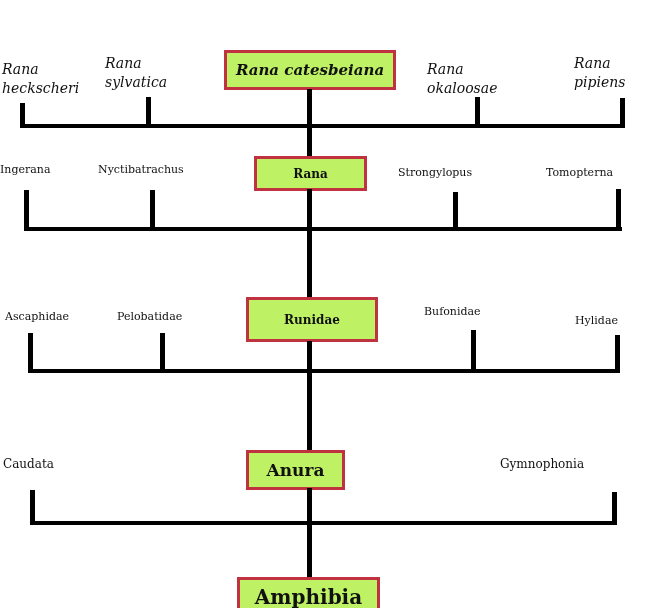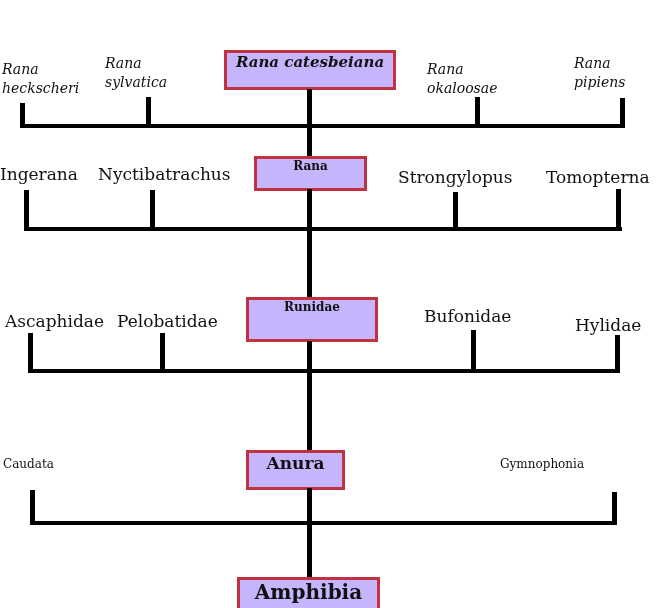--- a/index.html
+++ b/index.html
@@ -14,33 +14,33 @@
   }
   .lbl {
     position: absolute;
     font-weight: normal;
     line-height: 1.35;
     white-space: nowrap;
   }
   .lbl.wrap { white-space: normal; }
   .italic { font-style: italic; }
   .f14 { font-size: 14px; }
-  .f16 { font-size: 17px; }
+  .f16 { font-size: 11px; }
   .f18 { font-size: 12px; }
   .hline, .vline {
     position: absolute;
     background: var(--line, #000000);
   }
   .box {
     position: absolute;
     box-sizing: border-box;
     border: 3px solid var(--box-border, #c03240);
-    background: #c4b5fd;
+    background: #bef264;
     display: flex;
-    align-items: flex-start;
+    align-items: center;
     justify-content: center;
     font-weight: bold;
     text-align: center;
   }
 </style>
 </head>
 <body>
 
 <div class="canvas">
 

